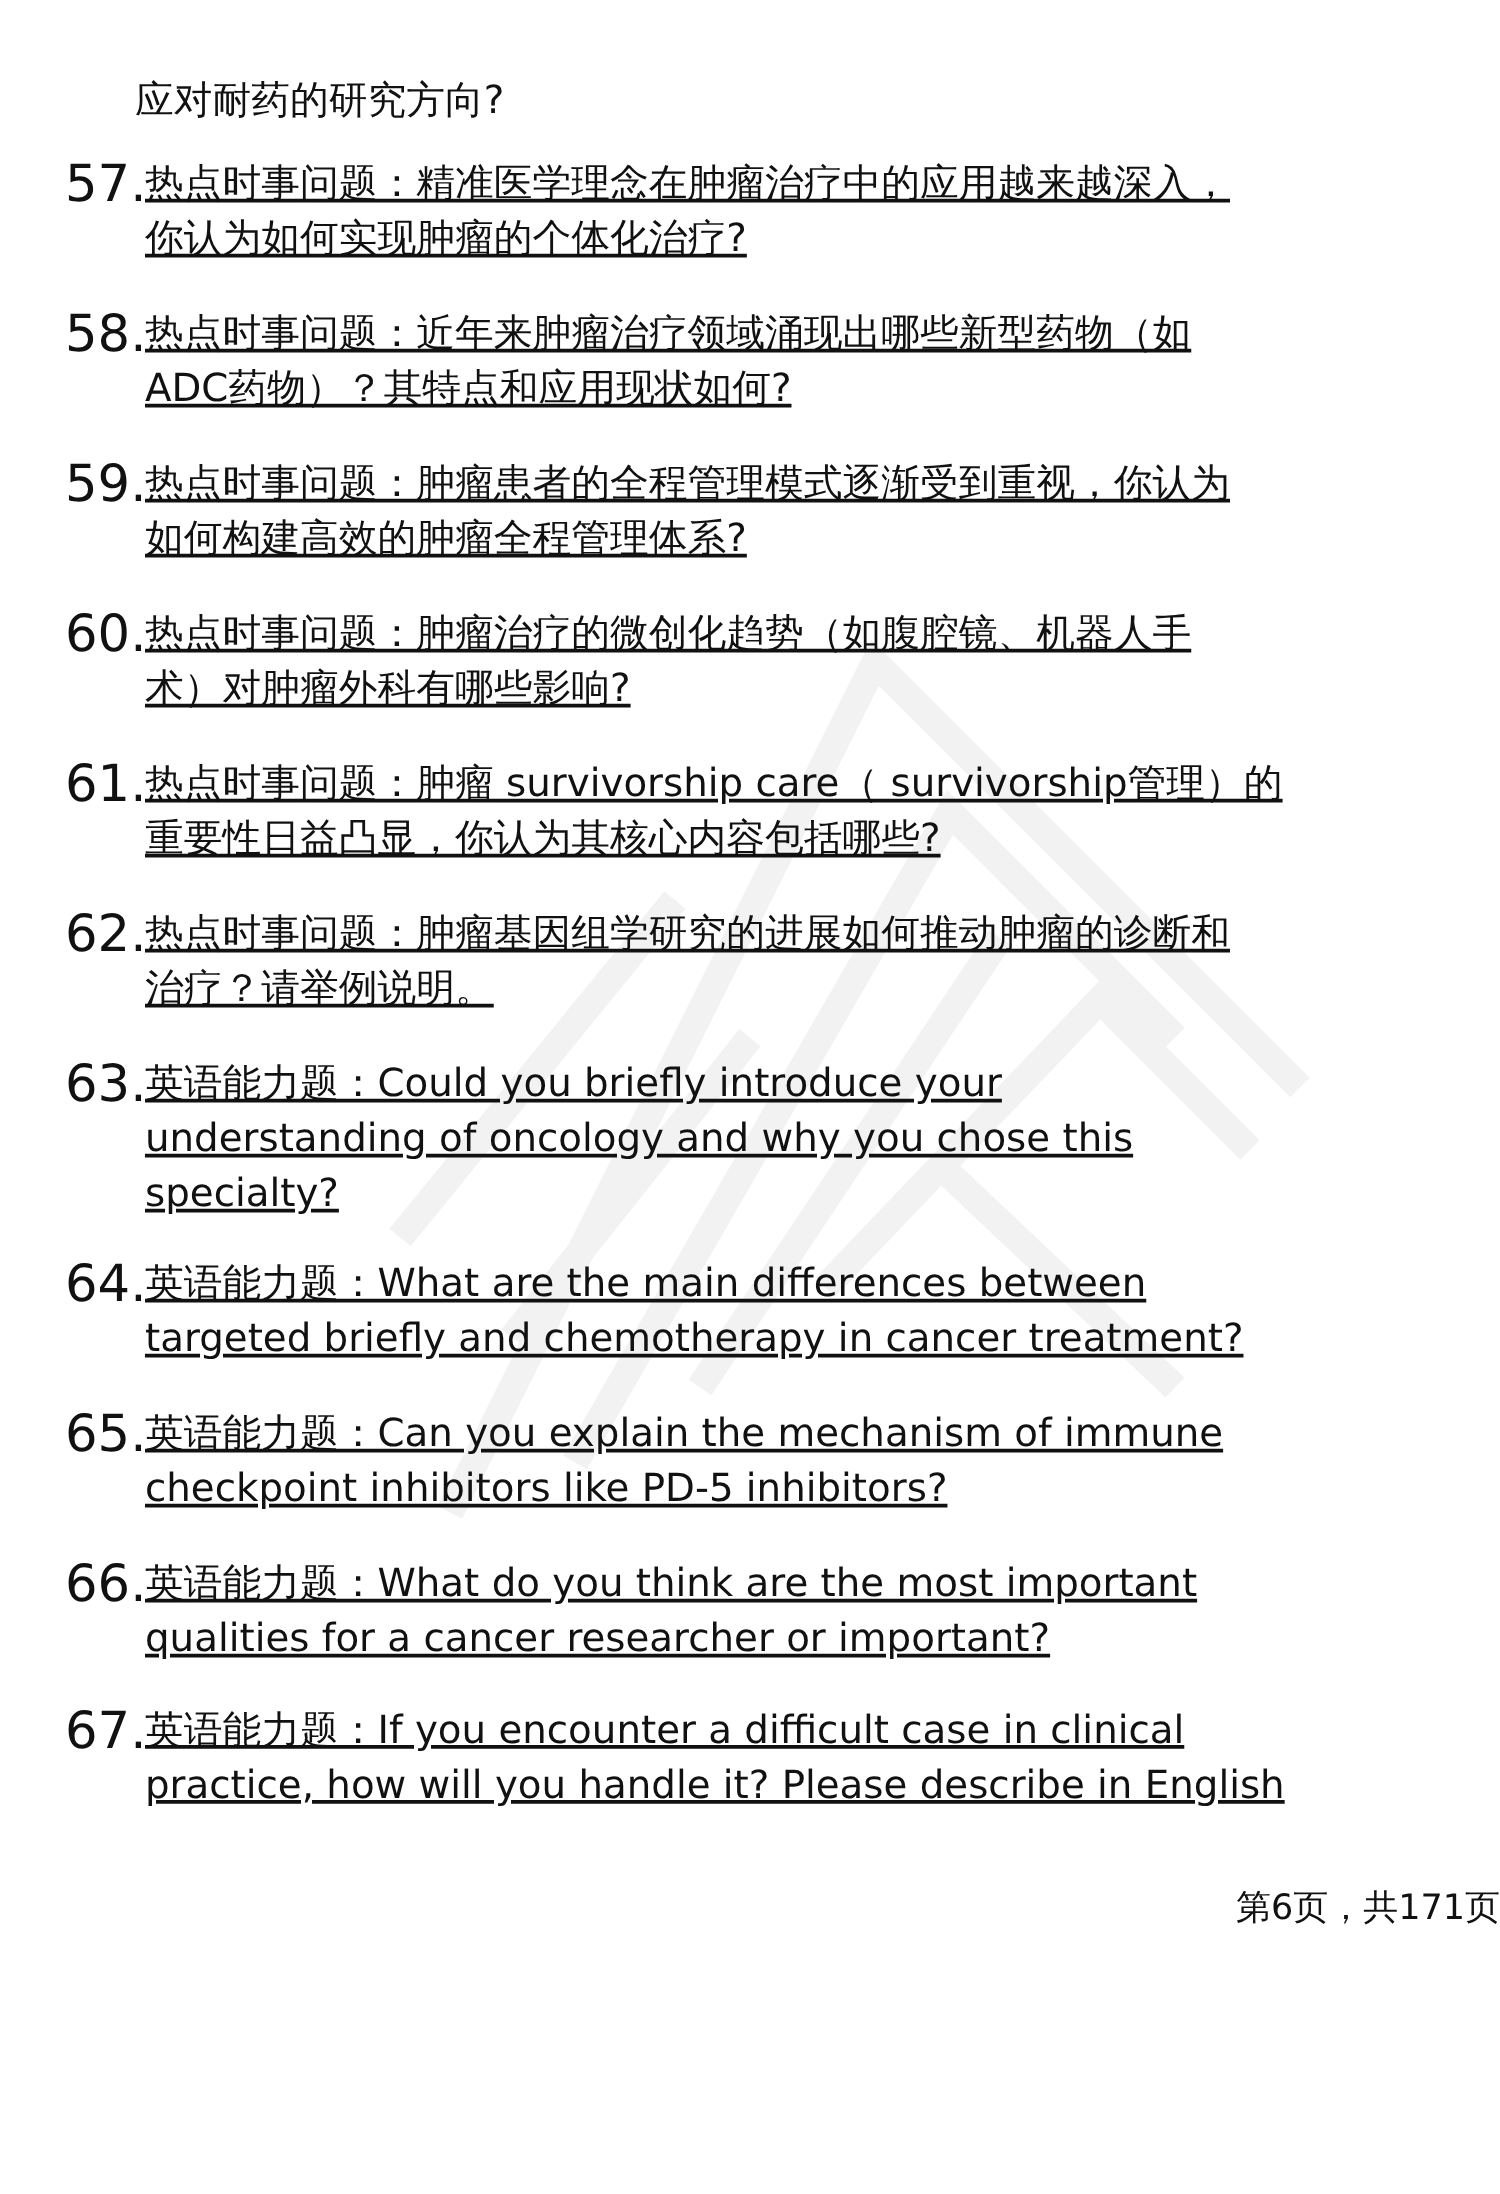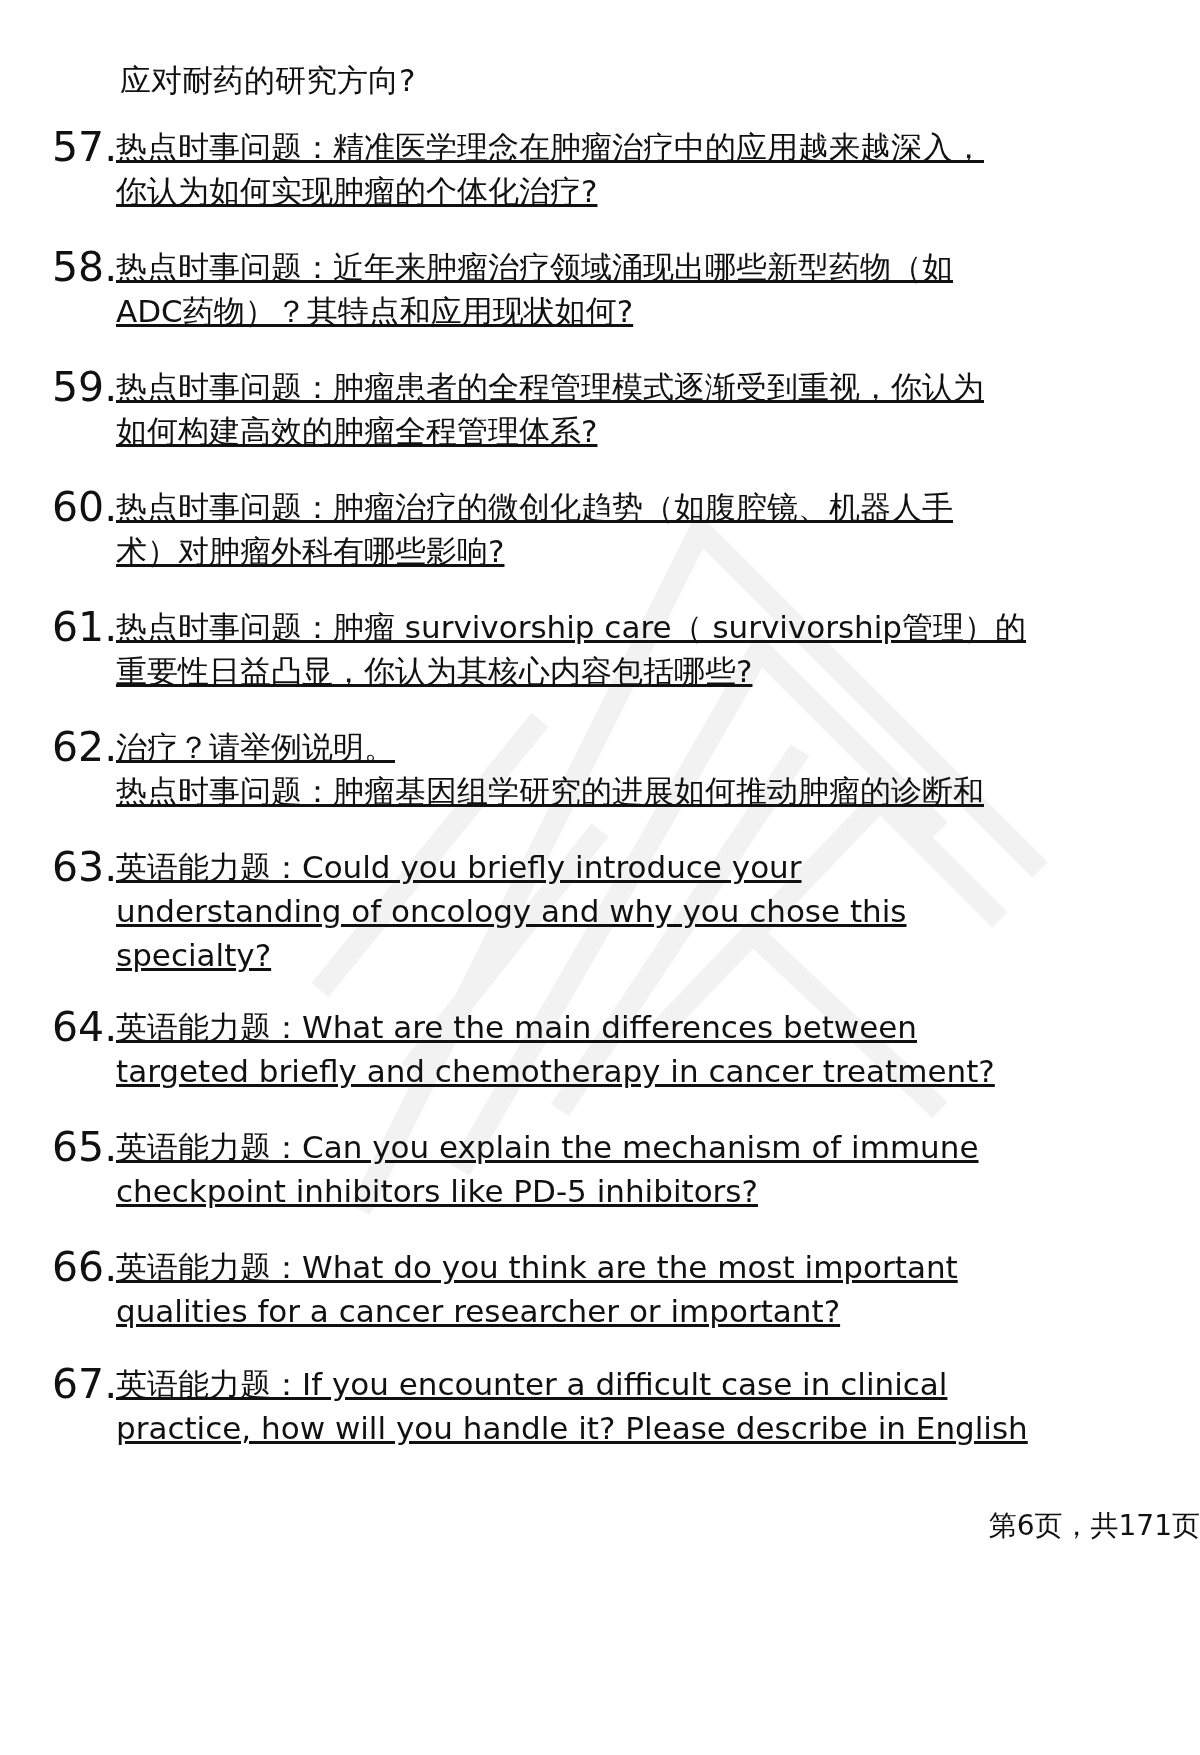--- a/index.html
+++ b/index.html
@@ -7,21 +7,21 @@
       width: 1200px; height: 1755px; position: relative; overflow: hidden;
       font-family: "DejaVu Sans", "Liberation Sans", sans-serif;
       color: #111111;
     }
     .watermark {
       position: absolute; left: 240px; top: 470px; width: 900px; height: 760px;
       pointer-events: none; opacity: 0.07; z-index: 0;
     }
     .page { position: absolute; left: 0; top: 0; width: 1200px; height: 1755px; z-index: 1; }
     .cont-line {
-      position: absolute; left: 120px; top: 58px;
+      position: absolute; left: 108px; top: 58px;
       font-size: 31px; line-height: 44px; white-space: nowrap;
     }
     .item {
       position: absolute; left: 0; width: 1200px;
     }
     .item .num {
       position: absolute; left: 52px; top: 0;
       font-size: 41px; line-height: 44px; white-space: nowrap;
     }
     .item .body {
@@ -90,22 +90,22 @@
     <span class="num">61.</span>
     <div class="body">
       <span class="line">热点时事问题：肿瘤 survivorship care（ survivorship管理）的</span>
       <span class="line">重要性日益凸显，你认为其核心内容包括哪些?</span>
     </div>
   </div>
 
   <div class="item" style="top:725px">
     <span class="num">62.</span>
     <div class="body">
+      <span class="line">热点时事问题：肿瘤基因组学研究的进展如何推动肿瘤的诊断和</span>
       <span class="line">治疗？请举例说明。</span>
-      <span class="line">热点时事问题：肿瘤基因组学研究的进展如何推动肿瘤的诊断和</span>
     </div>
   </div>
 
   <div class="item" style="top:845px">
     <span class="num">63.</span>
     <div class="body">
       <span class="line">英语能力题：Could you briefly introduce your</span>
       <span class="line">understanding of oncology and why you chose this</span>
       <span class="line">specialty?</span>
     </div>

